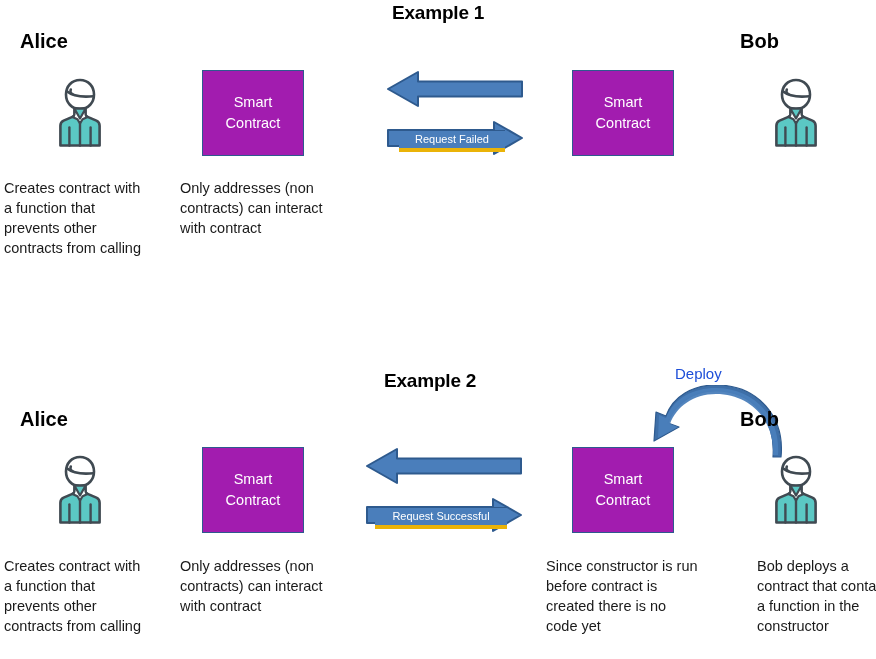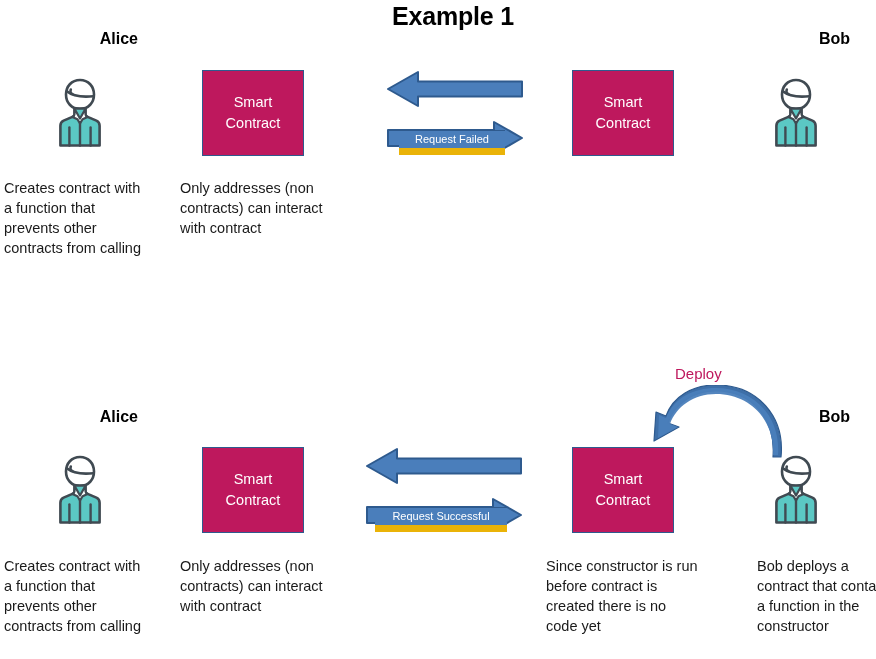--- a/index.html
+++ b/index.html
@@ -8,52 +8,52 @@
     background:#ffffff;
     font-family:"Liberation Sans", sans-serif;
     color:#000;
     overflow:hidden;
   }
   .stage{position:relative;width:876px;height:659px;}
 
   
   .ex-title{
     position:absolute;
-    font-size:25px;
+    font-size:19px;
     font-weight:bold;
     letter-spacing:-0.2px;
     color:#000;
     white-space:nowrap;
   }
   .actor-name{
     position:absolute;
-    font-size:16px;
+    font-size:20px;
     font-weight:bold;
     color:#000;
-    text-align:right;
+    text-align:left;
     white-space:nowrap;
   }
   .caption{
     position:absolute;
     font-size:14.5px;
     line-height:20px;
     color:#1a1a1a;
     text-align:left;
   }
   .deploy-label{
     position:absolute;
     font-size:15px;
-    color:#be185d;
+    color:#1d4ed8;
     white-space:nowrap;
   }
 
   
   .sc-box{
     position:absolute;
-    background:#be185d;
+    background:#a21caf;
     border:1.5px solid #2E5A8E;
     color:#ffffff;
     font-size:14.5px;
     line-height:21px;
     text-align:center;
     display:flex;
     align-items:center;
     justify-content:center;
   }
   .sc-box span{display:block;}
@@ -65,21 +65,21 @@
   .arrow{position:absolute;}
   .arrow-badge{
     position:absolute;
     background:#4A7EBB;
     color:#ffffff;
     font-size:11px;
     line-height:14px;
     padding:1px 6px 2px 6px;
     white-space:nowrap;
     border-top:1px solid #2E5A8E;
-    border-bottom:7px solid #eab308;
+    border-bottom:4px solid #eab308;
     text-align:center;
   }
 </style>
 </head>
 <body>
 
 <div class="stage">
 
   <div class="ex-title" style="left:392px;top:2px;">Example 1</div>
 
@@ -146,20 +146,21 @@
       <path d="M16.5 32.5 L16.5 38.2 C16.5 39.5 15.7 40.4 14.4 40.9 L5.6 44.6 C3.4 45.6 2.4 47.4 2.4 49.8 L2.4 69.5 L41.6 69.5 L41.6 49.8 C41.6 47.4 40.6 45.6 38.4 44.6 L29.6 40.9 C28.3 40.4 27.5 39.5 27.5 38.2 L27.5 32.5 Z" fill="#5BC8C4" stroke="#404a52" stroke-width="2.6" stroke-linejoin="round"></path>
       <path d="M16.5 32.8 L22 42.5 L27.5 32.8 L27.5 38.2 C27.5 39.5 28.3 40.4 29.6 40.9 L24.6 43.2 L22 47.5 L19.4 43.2 L14.4 40.9 C15.7 40.4 16.5 39.5 16.5 38.2 Z" fill="#ffffff" stroke="#404a52" stroke-width="2.2" stroke-linejoin="round"></path>
       <g stroke="#404a52" stroke-width="2.4" stroke-linecap="round">
         <line x1="22" y1="47.5" x2="22" y2="69.5"></line>
         <line x1="11.4" y1="51.5" x2="11.4" y2="69.5"></line>
         <line x1="32.6" y1="51.5" x2="32.6" y2="69.5"></line>
       </g>
     </svg>
   </div>
 
+  <div class="ex-title" style="left:384px;top:370px;">Example 2</div>
 
   <div class="deploy-label" style="left:675px;top:365px;">Deploy</div>
 
   <div class="arrow" style="left:648px;top:385px;width:136px;height:74px;">
     <svg width="136" height="74" viewBox="0 0 136 74">
       <path d="M125 72 C128 34 104 6 68 6 C44 6 26 20 20 38 L31 42 L6 56 L8 27 L18 31 C25 11 45 0 68 0 C110 0 137 32 133 72 Z" fill="#3E6FA8" stroke="#2E5A8E" stroke-width="1.2" stroke-linejoin="round"></path>
       <path d="M125 70 C127 36 103 9 68 9 C45 9 28 22 22 39 L30 42 L10 53 L11 30 L18 33 C26 13 45 3 68 3 C106 3 133 32 130 70 Z" fill="#4A7EBB" opacity="0.95"></path>
     </svg>
   </div>
 

